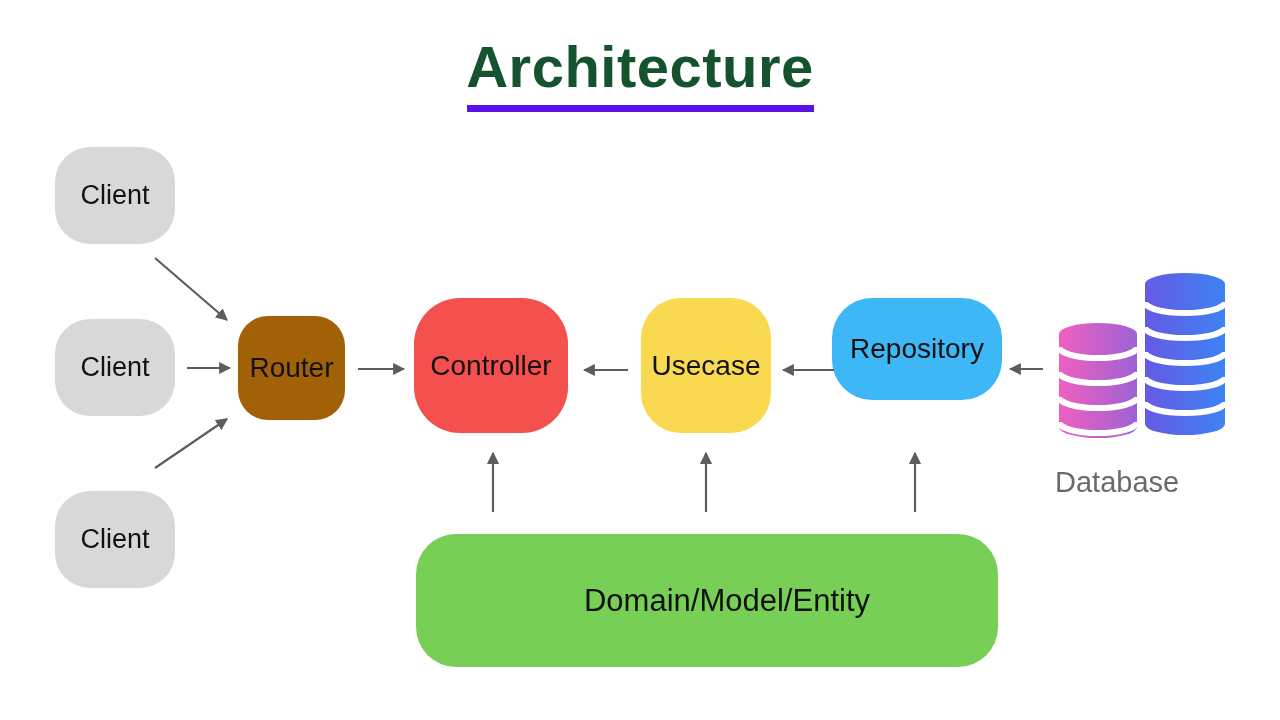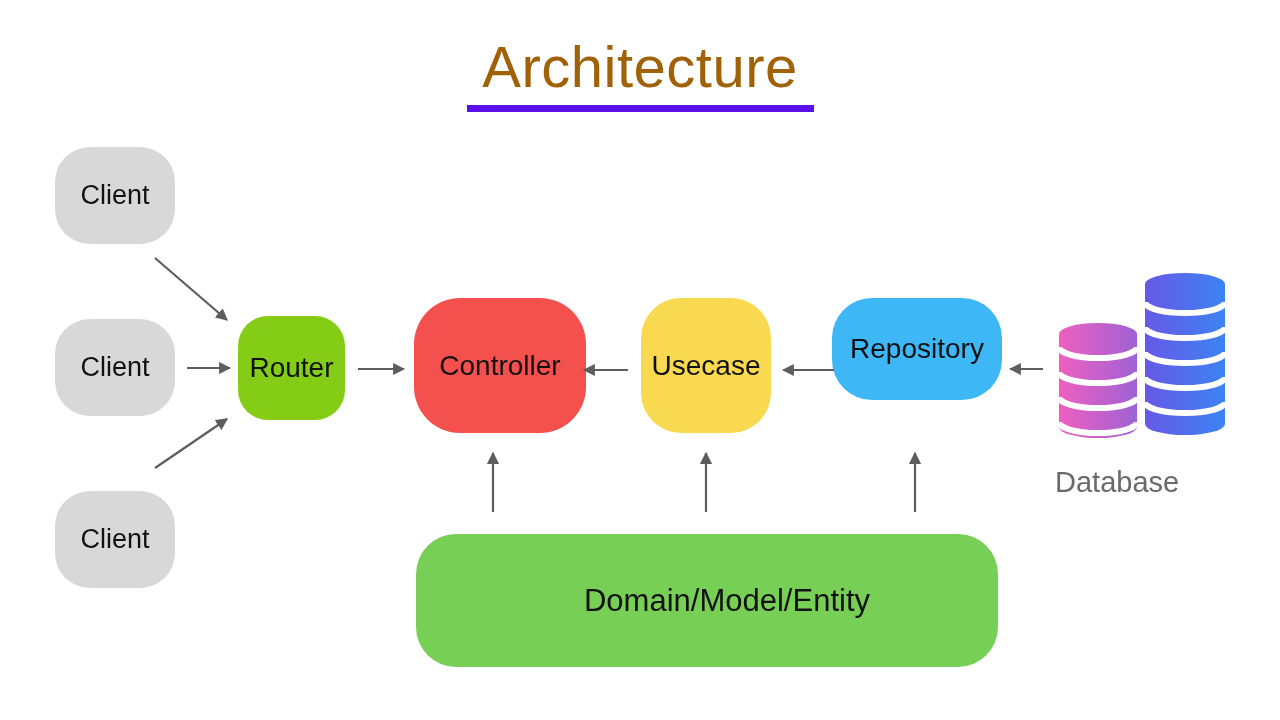--- a/index.html
+++ b/index.html
@@ -11,23 +11,23 @@
     height: 720px;
     background: #ffffff;
     overflow: hidden;
   }
   .title {
     position: absolute;
     left: 0; right: 0;
     top: 38px;
     text-align: center;
     font-size: 58px;
-    font-weight: 400;
+    font-weight: 700;
     line-height: 1.0;
-    color: #a16207;
+    color: #14532d;
     letter-spacing: 0.5px;
   }
   .title-underline {
     position: absolute;
     left: 467px;
     top: 105px;
     width: 347px;
     height: 7px;
     background: #5a10e8;
   }
@@ -37,22 +37,22 @@
     align-items: center;
     justify-content: center;
     color: #111111;
     font-size: 28px;
     text-align: center;
   }
   .client { left: 55px; width: 120px; height: 97px; border-radius: 35px; background: #d8d8d8; font-size: 27px; }
   .client-1 { top: 147px; }
   .client-2 { top: 319px; }
   .client-3 { top: 491px; }
-  .router { left: 238px; top: 316px; width: 107px; height: 104px; border-radius: 30px; background: #84cc16; }
-  .controller { left: 414px; top: 298px; width: 172px; height: 135px; border-radius: 46px; background: #f4504e; }
+  .router { left: 238px; top: 316px; width: 107px; height: 104px; border-radius: 30px; background: #a16207; }
+  .controller { left: 414px; top: 298px; width: 154px; height: 135px; border-radius: 46px; background: #f4504e; }
   .usecase { left: 641px; top: 298px; width: 130px; height: 135px; border-radius: 40px; background: #f9d94f; }
   .repository { left: 832px; top: 298px; width: 170px; height: 102px; border-radius: 40px; background: #3eb7f7; }
   .domain { left: 416px; top: 534px; width: 582px; height: 133px; border-radius: 40px; background: #77cf55; font-size: 31px; padding-left: 40px; }
   .db-icon {
     position: absolute;
     left: 1055px;
     top: 266px;
     width: 174px;
     height: 176px;
   }

